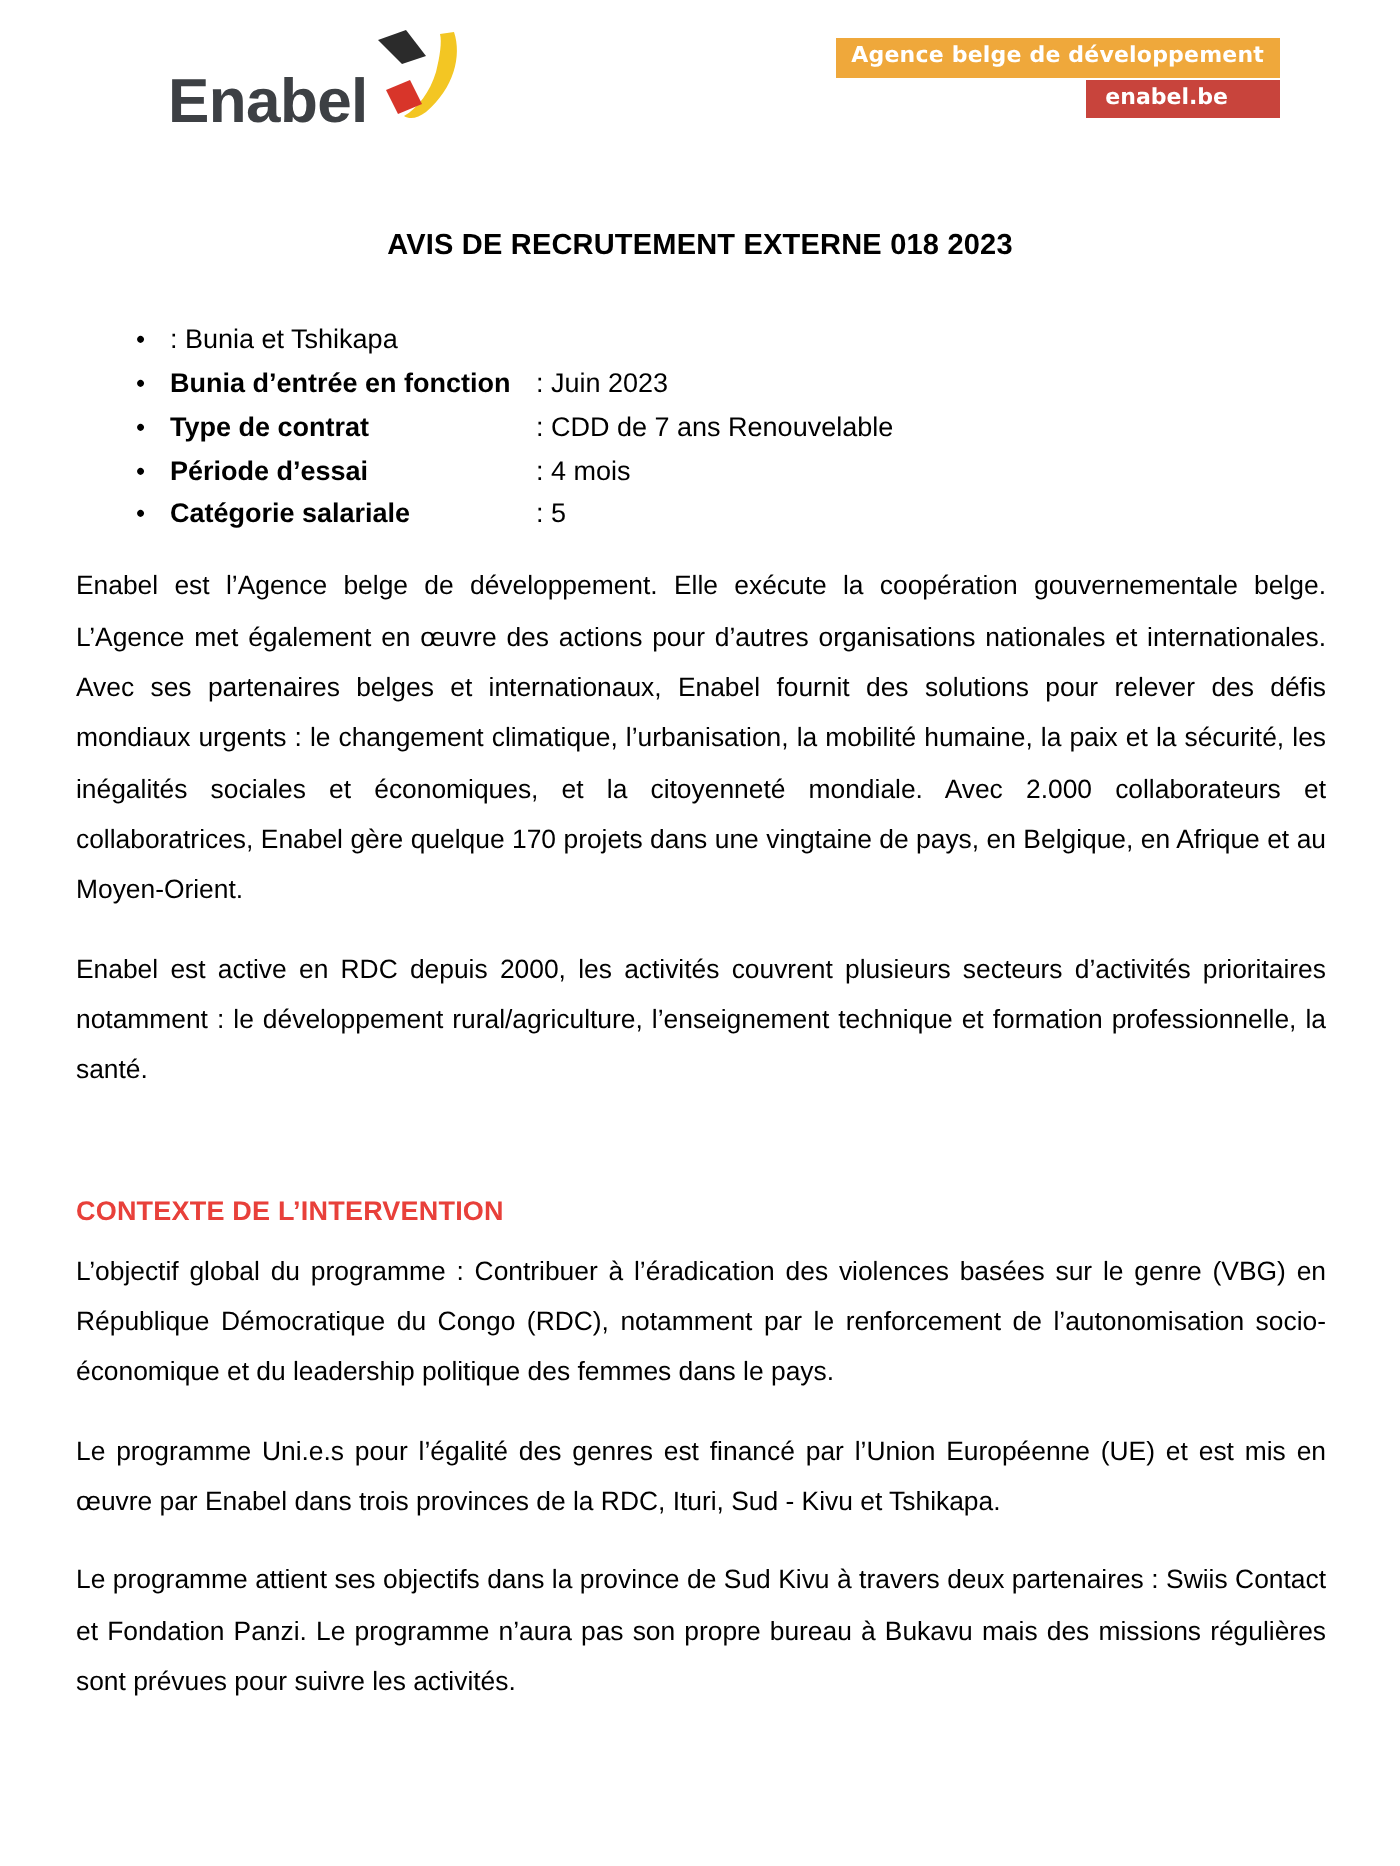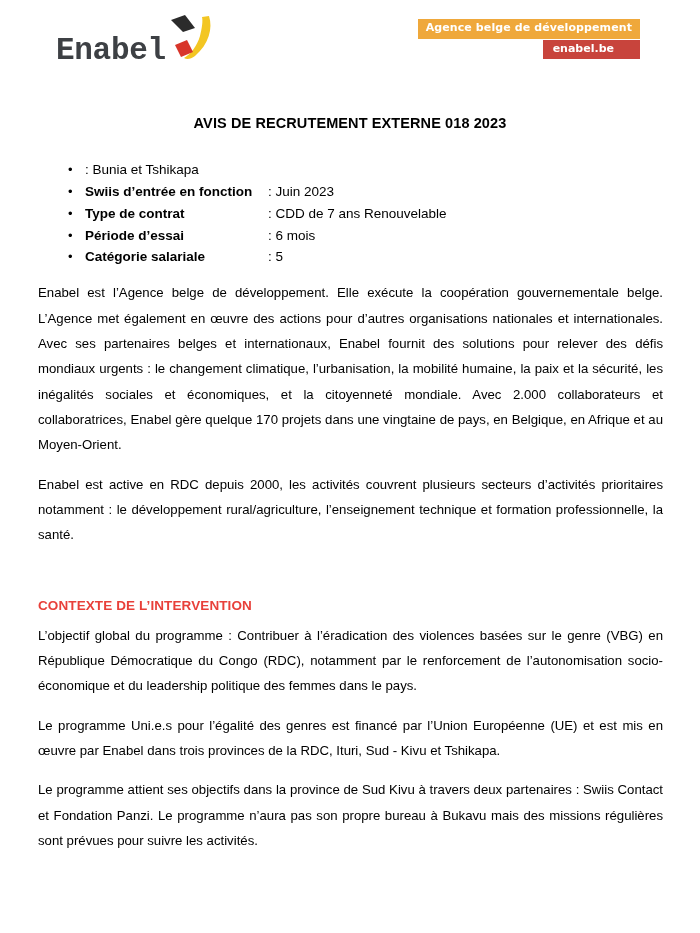--- a/index.html
+++ b/index.html
@@ -31,26 +31,27 @@
 
   .brand-logo {
     position: absolute;
     left: 56px;
     top: 14px;
     display: flex;
     align-items: flex-end;
     height: 52px;
   }
   .brand-wordmark {
-    font-family: Liberation Mono, monospace;
+    font-family: Liberation Sans, sans-serif;
     font-size: 31px;
     font-weight: 600;
     letter-spacing: -0.3px;
     color: #3d4044;
     line-height: 1;
+    margin-left: 28px;
   }
   .brand-swoosh {
     width: 46px;
     height: 52px;
     margin-left: 3px;
     margin-bottom: 2px;
   }
 
   .tagline-block {
     position: absolute;
@@ -188,34 +189,34 @@
 
   <ul class="facts">
 
     <li class="fact-row">
       <span class="fact-bullet">•</span>
       <span class="fact-value">: Bunia et Tshikapa</span>
     </li>
 
     <li class="fact-row">
       <span class="fact-bullet">•</span>
-      <span class="fact-label">Swiis d’entrée en fonction</span>
+      <span class="fact-label">Bunia d’entrée en fonction</span>
       <span class="fact-value">: Juin 2023</span>
     </li>
 
     <li class="fact-row">
       <span class="fact-bullet">•</span>
       <span class="fact-label">Type de contrat</span>
       <span class="fact-value">: CDD de 7 ans Renouvelable</span>
     </li>
 
     <li class="fact-row">
       <span class="fact-bullet">•</span>
       <span class="fact-label">Période d’essai</span>
-      <span class="fact-value">: 6 mois</span>
+      <span class="fact-value">: 4 mois</span>
     </li>
 
     <li class="fact-row">
       <span class="fact-bullet">•</span>
       <span class="fact-label">Catégorie salariale</span>
       <span class="fact-value">: 5</span>
     </li>
 
   </ul>
 

